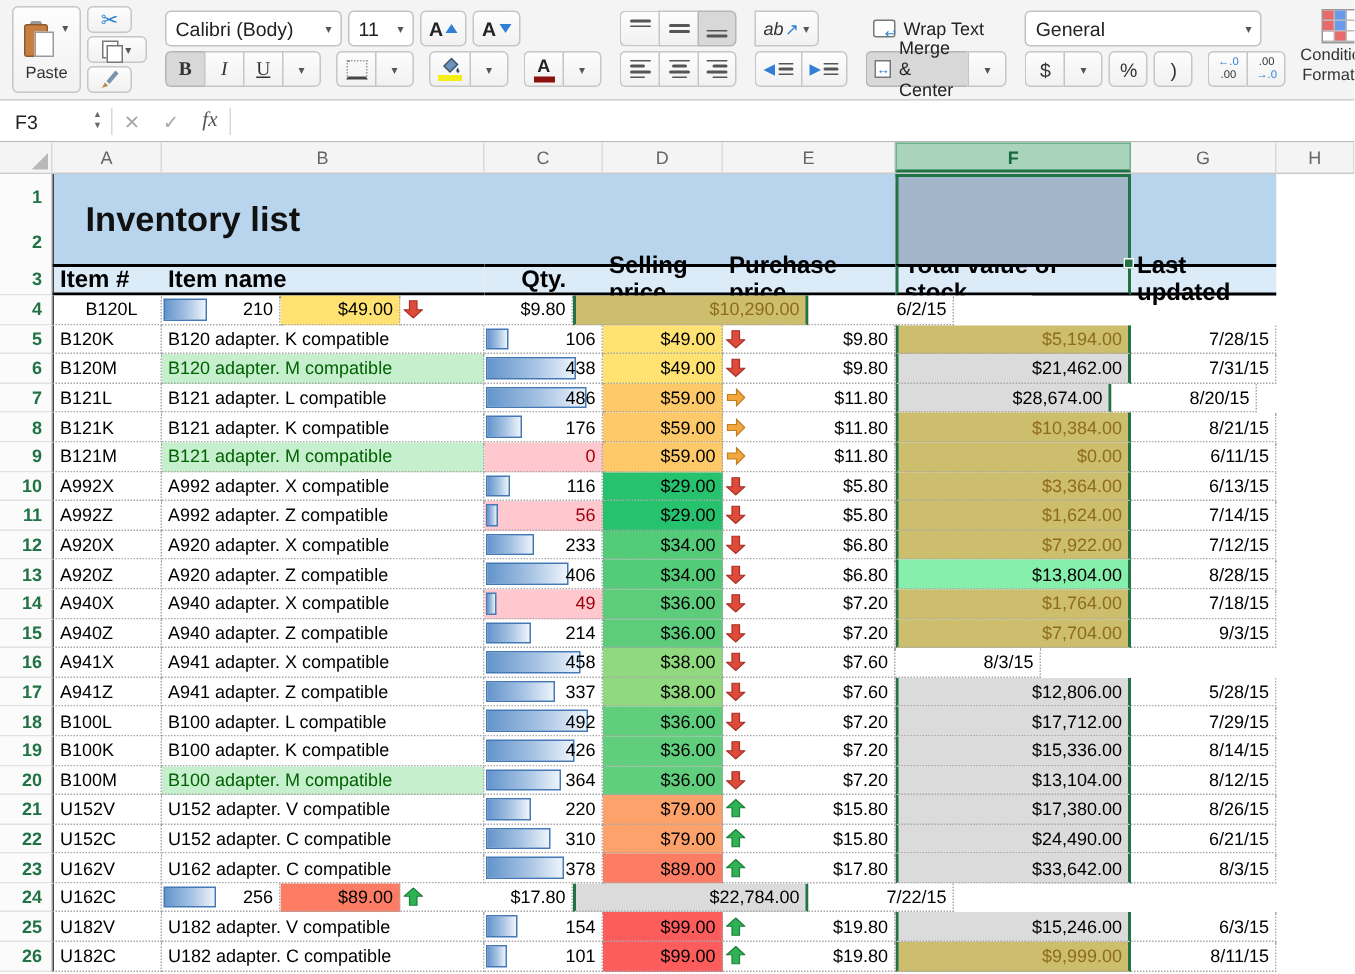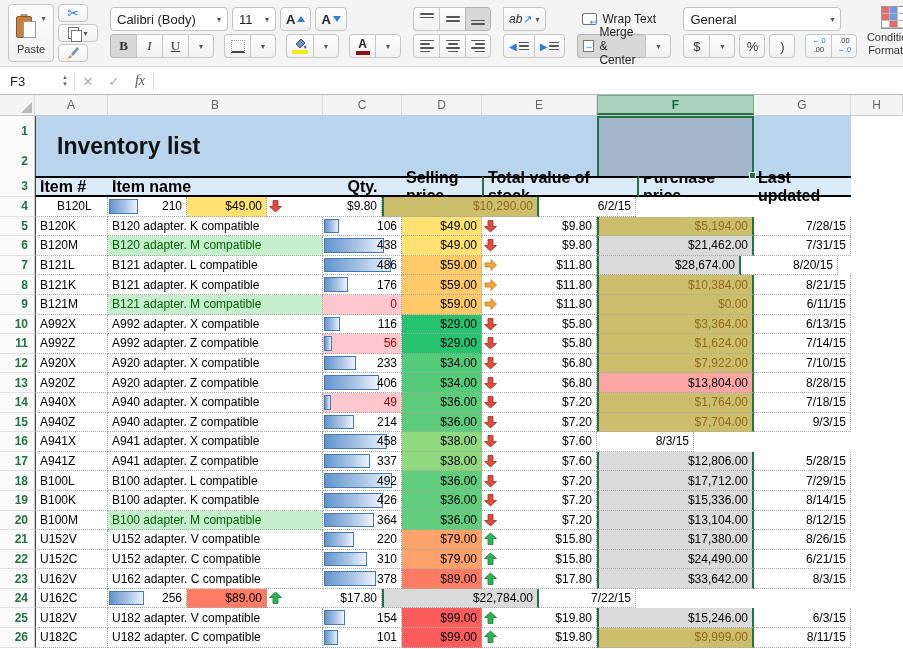--- a/index.html
+++ b/index.html
@@ -441,22 +441,22 @@
       <div class="title-g" id="titleG" style="width: 97px;"></div>
       <div class="hfill" id="titleH" style="width: 52px;"></div>
     </div>
 
     <div class="flexrow hdr" id="header-row">
         <div class="rowhead" style="width: 35px;">3</div>
         <div class="hc" style="width: 73px; border-left: 1px solid rgb(68, 68, 68);">Item #</div>
         <div class="hc" style="width: 215px;">Item name</div>
         <div class="hc center" style="width: 79px;">Qty.</div>
         <div class="hc center" style="width: 80px;">Selling price</div>
+        <div class="hc center" style="width: 115px;">Purchase price</div>
         <div class="hc fsel" style="width: 157px;">Total value of stock</div>
-        <div class="hc center" style="width: 115px;">Purchase price</div>
         <div class="hc" style="width: 97px;">Last updated</div>
         <div class="hfill" style="width: 52px;"></div>
       </div>
 
     <div id="data-rows">
         <div class="flexrow r">
           <div class="rowhead" style="width: 35px;">4</div>
           <div class="cell colA" style="width: 73px; padding-left: 21px;">B120L</div>
           <div class="cell right qtycell" style="width: 79px;">
             <span class="bar" style="width:37%"></span>
@@ -632,41 +632,41 @@
           <div class="cell right" style="width: 80px; background: rgb(83, 203, 121);">$34.00</div>
           <div class="cell right pcell" style="width: 115px;">
             <span class="aico">
               <svg width="13" height="13" viewBox="0 0 13 13">
                 <path d="M4 1h5v6h3.5L6.5 12.5 0.5 7H4z" fill="#df4b3b" stroke="#a53125" stroke-width="0.8"></path>
               </svg>
             </span>
             <span>$6.80</span>
           </div>
           <div class="cell right fsel" style="width: 157px; background: rgb(204, 190, 109); color: rgb(143, 107, 30);">$7,922.00</div>
-          <div class="cell right" style="width: 97px;">7/10/15</div>
+          <div class="cell right" style="width: 97px;">7/12/15</div>
           <div class="cell hfill" style="width: 52px;"></div>
         </div>
         <div class="flexrow r">
           <div class="rowhead" style="width: 35px;">13</div>
           <div class="cell colA" style="width: 73px;">A920Z</div>
           <div class="cell " style="width: 215px;">A920 adapter. Z compatible</div>
           <div class="cell right qtycell" style="width: 79px;">
             <span class="bar" style="width:71%"></span>
             <span class="qv">406</span>
           </div>
           <div class="cell right" style="width: 80px; background: rgb(83, 203, 121);">$34.00</div>
           <div class="cell right pcell" style="width: 115px;">
             <span class="aico">
               <svg width="13" height="13" viewBox="0 0 13 13">
                 <path d="M4 1h5v6h3.5L6.5 12.5 0.5 7H4z" fill="#df4b3b" stroke="#a53125" stroke-width="0.8"></path>
               </svg>
             </span>
             <span>$6.80</span>
           </div>
-          <div class="cell right fsel" style="width: 157px; background: #fca5a5; color: rgb(0, 0, 0);">$13,804.00</div>
+          <div class="cell right fsel" style="width: 157px; background: #86efac; color: rgb(0, 0, 0);">$13,804.00</div>
           <div class="cell right" style="width: 97px;">8/28/15</div>
           <div class="cell hfill" style="width: 52px;"></div>
         </div>
         <div class="flexrow r">
           <div class="rowhead" style="width: 35px;">14</div>
           <div class="cell colA" style="width: 73px;">A940X</div>
           <div class="cell " style="width: 215px;">A940 adapter. X compatible</div>
           <div class="cell right qtycell" style="width: 79px; background: rgb(255, 199, 206); color: rgb(156, 0, 6);">
             <span class="bar" style="width:9%"></span>
             <span class="qv">49</span>

